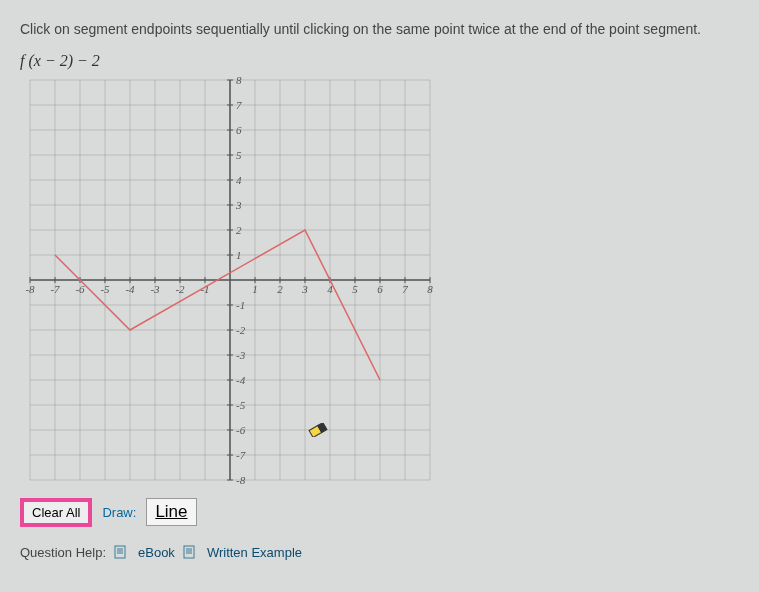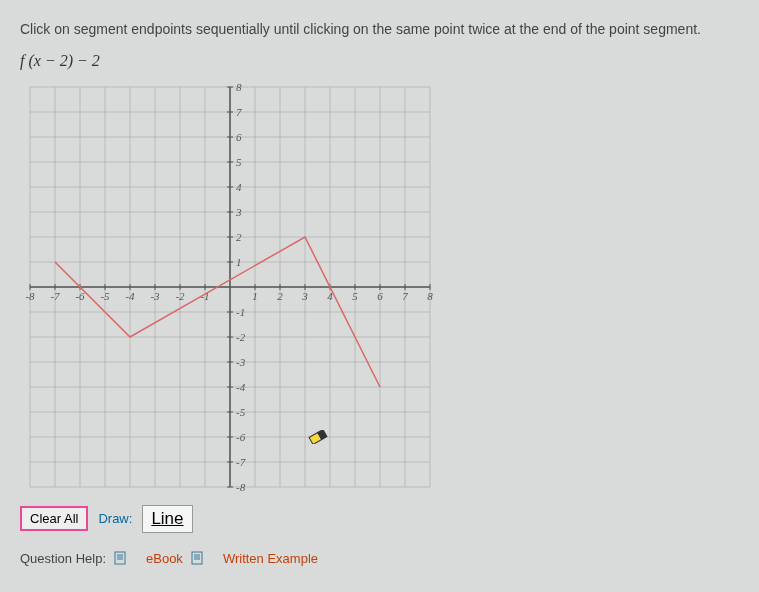--- a/index.html
+++ b/index.html
@@ -1,31 +1,31 @@
 <!DOCTYPE html>
 <html><head>
   <meta charset="utf-8">
   <style>
     * { box-sizing: border-box; margin: 0; padding: 0; }
     body { font-family: Arial, sans-serif; background: #d8dbd9; color: #333; padding: 20px; width: 759px; }
     .instruction { font-size: 14px; color: #444; line-height: 1.4; margin-bottom: 12px; }
-    .formula { font-family: 'Times New Roman', serif; font-style: italic; font-size: 16px; color: #333; margin-bottom: 7px; }
+    .formula { font-family: 'Times New Roman', serif; font-style: italic; font-size: 16px; color: #333; margin-bottom: 0; }
     .grid-container { position: relative; width: 420px; height: 420px; margin-bottom: 8px; }
     .grid-svg { width: 100%; height: 100%; }
     .grid-line { stroke: #999; stroke-width: 0.5; }
     .axis-line { stroke: #555; stroke-width: 1.5; }
     .tick-label { font-family: 'Times New Roman', serif; font-style: italic; font-size: 11px; fill: #555; }
     .plot-line { stroke: #d66; stroke-width: 1.5; fill: none; }
     .axis-tick { stroke: #555; stroke-width: 1; }
     .controls { margin-top: 4px; font-size: 13px; display: flex; align-items: center; gap: 4px; }
-    .btn { background: #eee; border: 2px solid #ec4899; padding: 3px 8px; font-size: 13px; cursor: pointer; }
+    .btn { background: #eee; border: 4px solid #ec4899; padding: 3px 8px; font-size: 13px; cursor: pointer; }
     .draw-label { padding: 3px 6px; color: #0369a1; }
     .btn-line { background: #f5f5f5; border: 1px solid #999; padding: 3px 8px; font-size: 17px; text-decoration: underline; cursor: pointer; }
     .help-row { margin-top: 18px; font-size: 13px; color: #444; display: flex; align-items: center; gap: 8px; }
-    .help-link { color: #c2410c; cursor: pointer; display: inline-flex; align-items: center; gap: 20px; }
+    .help-link { color: #0c4a6e; cursor: pointer; display: inline-flex; align-items: center; gap: 12px; }
     .doc-icon { display: inline-block; width: 12px; height: 14px; }
     .eraser { position: absolute; width: 22px; height: 14px; }
   </style>
 </head>
 <body>
 
 <div class="content">
   <p class="instruction">Click on segment endpoints sequentially until clicking on the same point twice at the end of the point segment.</p>
   <p class="formula">f (x − 2) − 2</p>
 

